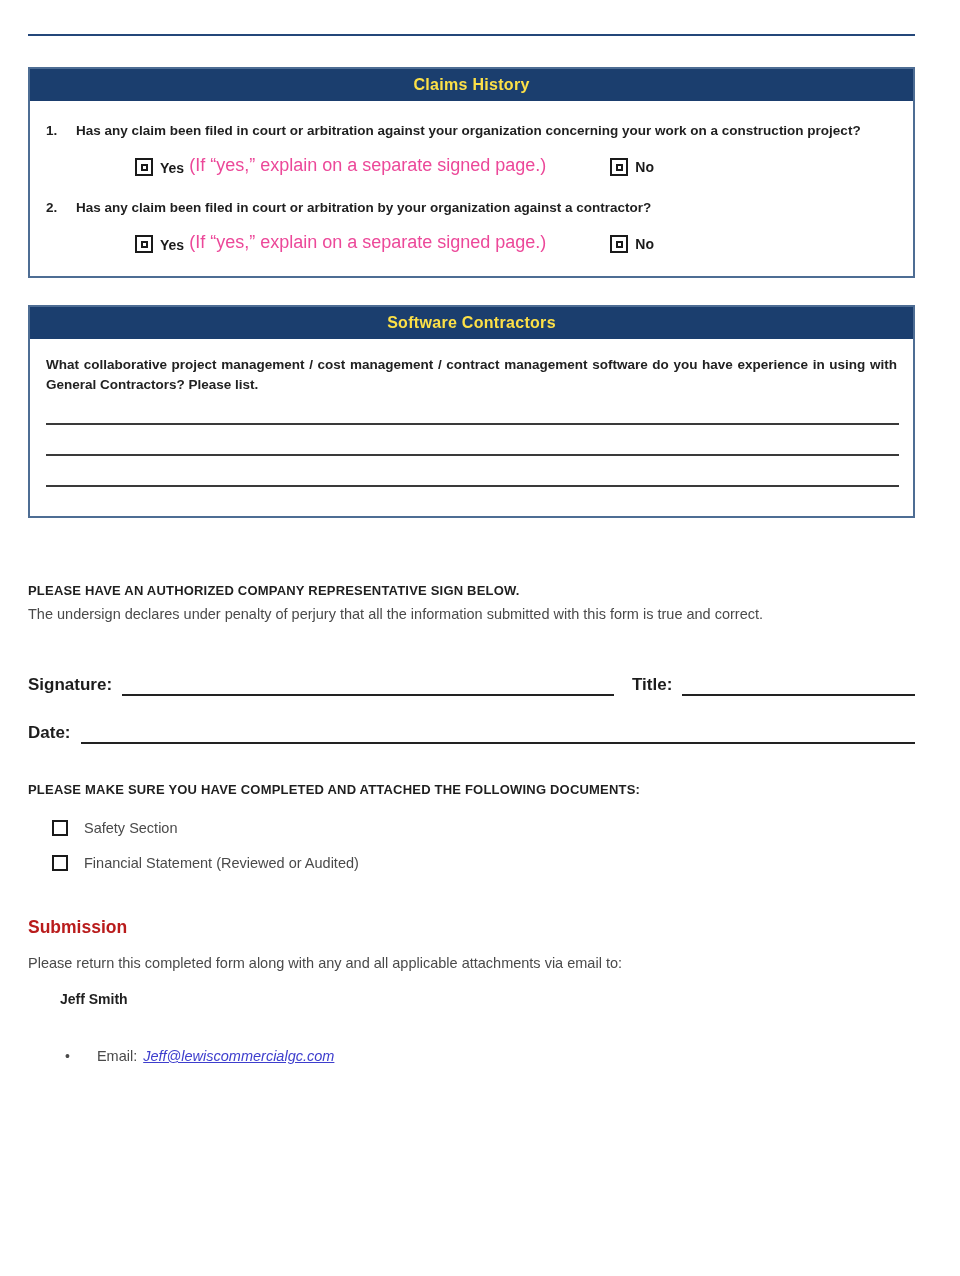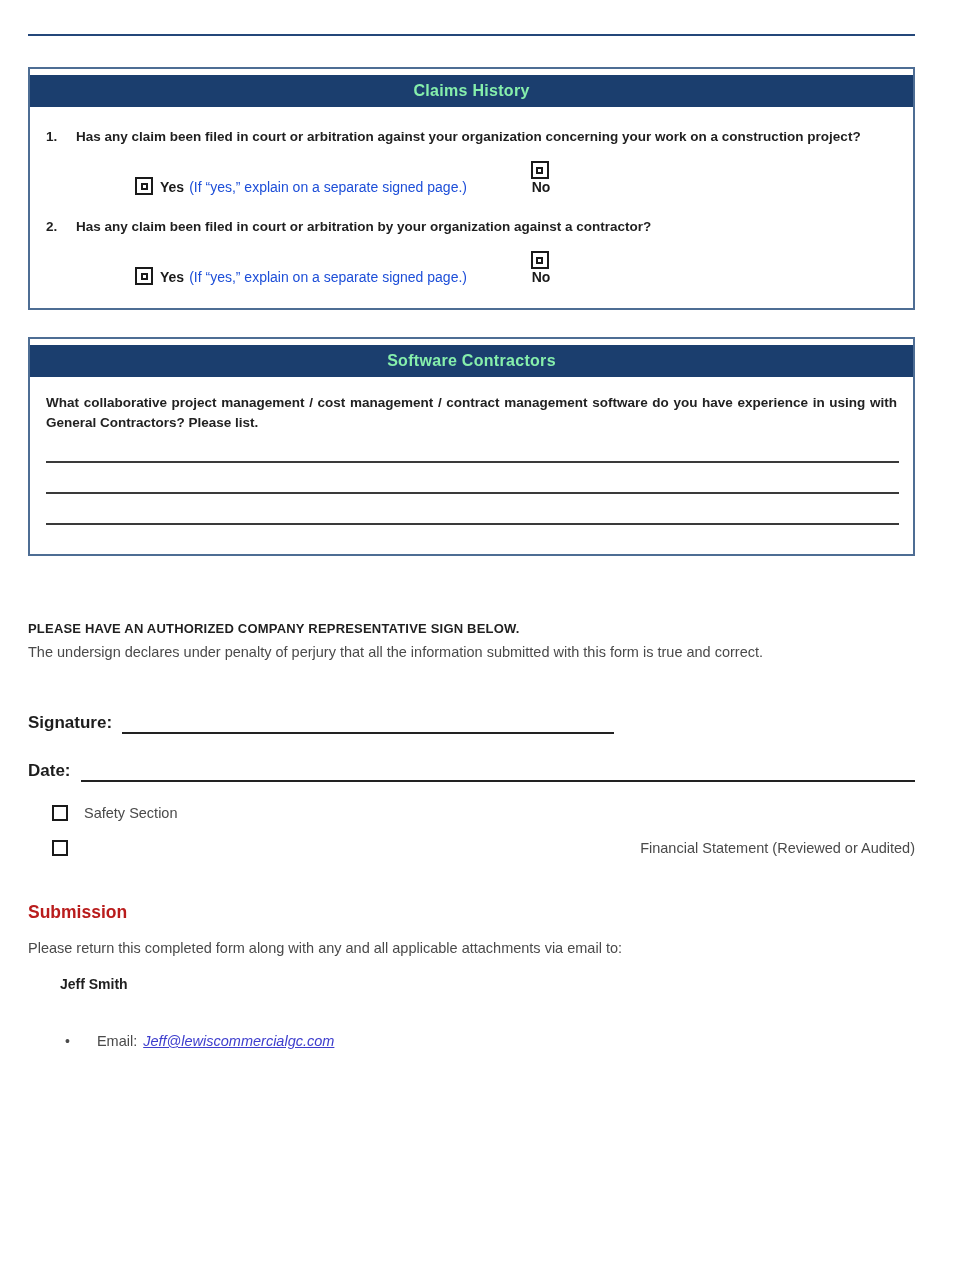--- a/index.html
+++ b/index.html
@@ -13,36 +13,35 @@
   }
   .page { width:960px; height:1276px; padding:0 45px 0 28px; }
 
   .top-rule { margin-top:34px; border-bottom:2px solid #24477a; width:887px; }
 
   
   .box { border:2px solid #4e6d94; width:887px; background:#fff; }
   .box-claims { margin-top:31px; }
   .box-software { margin-top:27px; }
   .banner {
-    background:#1b3e6e; color:#86efac;
+    background:#1b3e6e; color:#fde047;
     height:32px; line-height:32px;
     text-align:center; font-weight:bold; font-size:16px;
     letter-spacing:0.3px;
-    margin-top:6px;
   }
   .claims-body { padding:20px 26px 23px 16px; }
   .question-row { display:flex; font-weight:bold; font-size:13.5px; line-height:20px; }
   .question-row .qnum { width:30px; flex:0 0 30px; }
   .question-row .qtext { flex:1; }
   .q2 { margin-top:22px; }
   .choice-row { display:flex; align-items:flex-end; margin:14px 0 0 89px; font-size:14px; }
   .choice-row .cb-fancy { margin-right:7px; }
   .yesno-label { font-weight:bold; color:#1a1a1a; margin-right:5px; font-size:14px; }
-  .note { color:#1d4ed8; font-size:14px; }
-  .no-group { display:flex; align-items:center; margin-left:64px;flex-direction:column; }
+  .note { color:#ec4899; font-size:18px; }
+  .no-group { display:flex; align-items:center; margin-left:64px; }
 
   .cb-fancy {
     width:18px; height:18px; border:2px solid #1a1a1a; background:#fff;
     display:flex; align-items:center; justify-content:center; flex:0 0 18px;
     cursor:pointer;
   }
   .cb-fancy .inner { width:7px; height:7px; border:2px solid #1a1a1a; }
 
   
   .sw-question {
@@ -70,21 +69,21 @@
   .sig-line {
     flex:1; border-bottom:2px solid #222; height:22px; margin-left:10px; cursor:text;
   }
 
   
   .docs-instruction {
     margin-top:38px; font-weight:bold; font-size:13px; color:#1f1f1f;
     letter-spacing:0.2px;
   }
   .doc-item { display:flex; align-items:center; margin:23px 0 0 24px; }
-  .doc-item + .doc-item { margin-top:19px;justify-content:space-between; }
+  .doc-item + .doc-item { margin-top:19px; }
   .cb-plain { width:16px; height:16px; border:2px solid #1a1a1a; background:#fff; flex:0 0 16px; cursor:pointer; }
   .doc-label { margin-left:16px; font-size:14.5px; color:#4a4a4a; }
 
   
   .submission-title { margin-top:46px; font-weight:bold; font-size:17.5px; color:#b91c1c; }
   .submission-intro { margin-top:17px; font-size:14.5px; color:#4a4a4a; }
   .contact-name { margin:20px 0 0 32px; font-weight:bold; font-size:14px; color:#1f1f1f; }
   .email-row { display:flex; align-items:baseline; margin:41px 0 0 37px; font-size:14.5px; color:#4a4a4a; }
   .bullet { margin-right:27px; font-size:14px; color:#4a4a4a; }
   .email-label { margin-right:6px; }
@@ -151,29 +150,34 @@
   </div>
 
   <div class="sign-instruction">PLEASE HAVE AN AUTHORIZED COMPANY REPRESENTATIVE SIGN BELOW.</div>
   <div class="declaration">The undersign declares under penalty of perjury that all the information submitted with this form is true and correct.</div>
 
   <div class="sig-row sig-row-1">
     <div class="sig-left">
       <span class="sig-label">Signature:</span>
       <span class="sig-line"></span>
     </div>
+    <div class="sig-right">
+      <span class="sig-label">Title:</span>
+      <span class="sig-line"></span>
+    </div>
   </div>
 
   <div class="sig-row sig-row-2">
     <div class="sig-right">
       <span class="sig-label">Date:</span>
       <span class="sig-line"></span>
     </div>
   </div>
 
+  <div class="docs-instruction">PLEASE MAKE SURE YOU HAVE COMPLETED AND ATTACHED THE FOLLOWING DOCUMENTS:</div>
 
   <div class="doc-item">
     <span class="cb-plain"></span>
     <span class="doc-label">Safety Section</span>
   </div>
   <div class="doc-item">
     <span class="cb-plain"></span>
     <span class="doc-label">Financial Statement (Reviewed or Audited)</span>
   </div>
 

